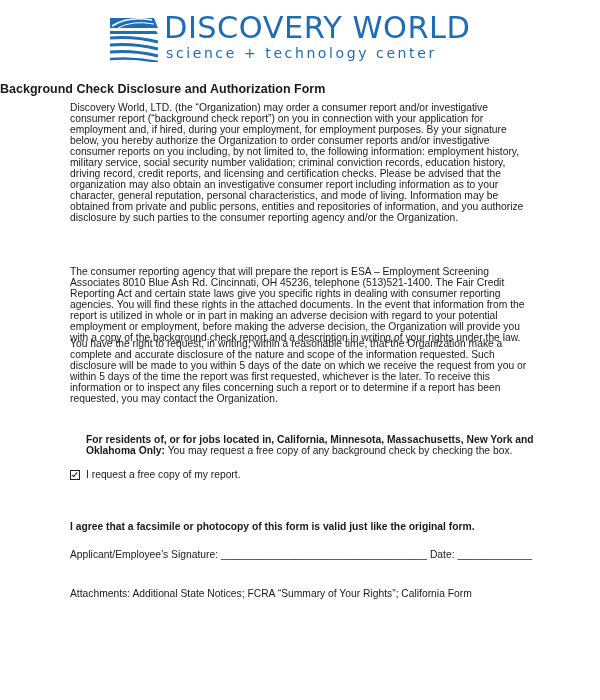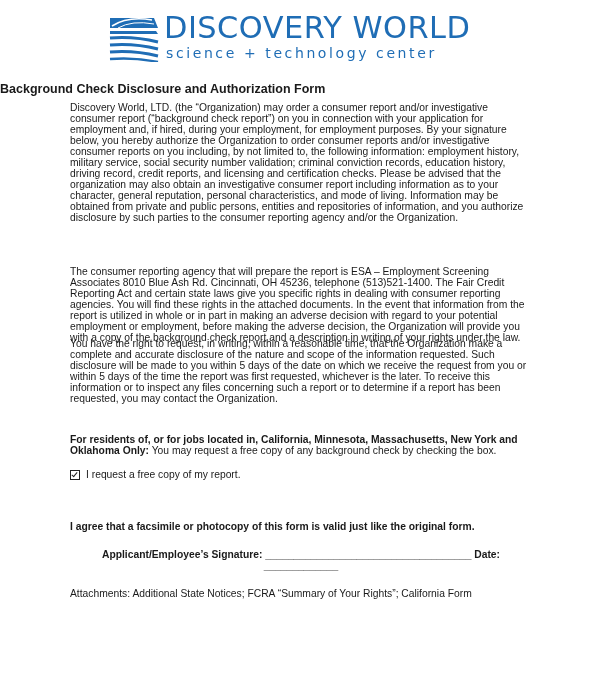--- a/index.html
+++ b/index.html
@@ -7,26 +7,26 @@
   .logo { position:absolute; left:108px; top:10px; width:390px; height:52px; }
   .logo-mark { position:absolute; left:0; top:4px; width:52px; height:48px; }
   .logo-title { position:absolute; left:56px; top:0px; font-family:"DejaVu Sans", sans-serif; font-size:31px; letter-spacing:0.5px; color:#1f6db5; line-height:34px; white-space:nowrap; transform:scaleX(0.98); transform-origin:left; }
   .logo-sub { position:absolute; left:58px; top:34px; font-family:"DejaVu Sans", sans-serif; font-size:14px; letter-spacing:2.6px; color:#1f6db5; line-height:18px; white-space:nowrap; }
   .title { position:absolute; left:0; width:600px; top:82px; font-weight:bold; font-size:12.5px; }
   .doc { position:absolute; left:70px; width:462px; font-size:10.3px; line-height:11px; }
   .p { margin:0; }
   .p1 { top:102px; }
   .p2 { top:266px; }
   .p3 { top:338px; }
-  .p4 { top:434px; }
+  .p4 { top:434px;margin-left:16px; }
   .chk { top:469px; font-weight:normal; display:flex; align-items:center; }
   .box { display:inline-block; width:8px; height:8px; border:1px solid #222; margin-right:6px; position:relative; }
   .box:after { content:""; position:absolute; left:2px; top:0px; width:2px; height:5px; border:solid #222; border-width:0 1px 1px 0; transform:rotate(40deg); }
   .agree { top:509px; font-weight:bold;margin-top:12px; }
-  .sig { top:549px; font-weight:bold;text-align:center; }
+  .sig { top:549px; font-weight:normal; }
   .att { top:588px; }
   b { font-weight:bold; }
 </style>
 </head>
 <body>
 
 <div class="logo">
   <svg class="logo-mark" viewBox="0 0 52 48">
     <path d="M2 4 L46 4 L50 14 L2 14 Z" fill="#1f6db5"></path>
     <path d="M4 12 Q20 2 44 6" stroke="#fff" stroke-width="1.5" fill="none"></path>

